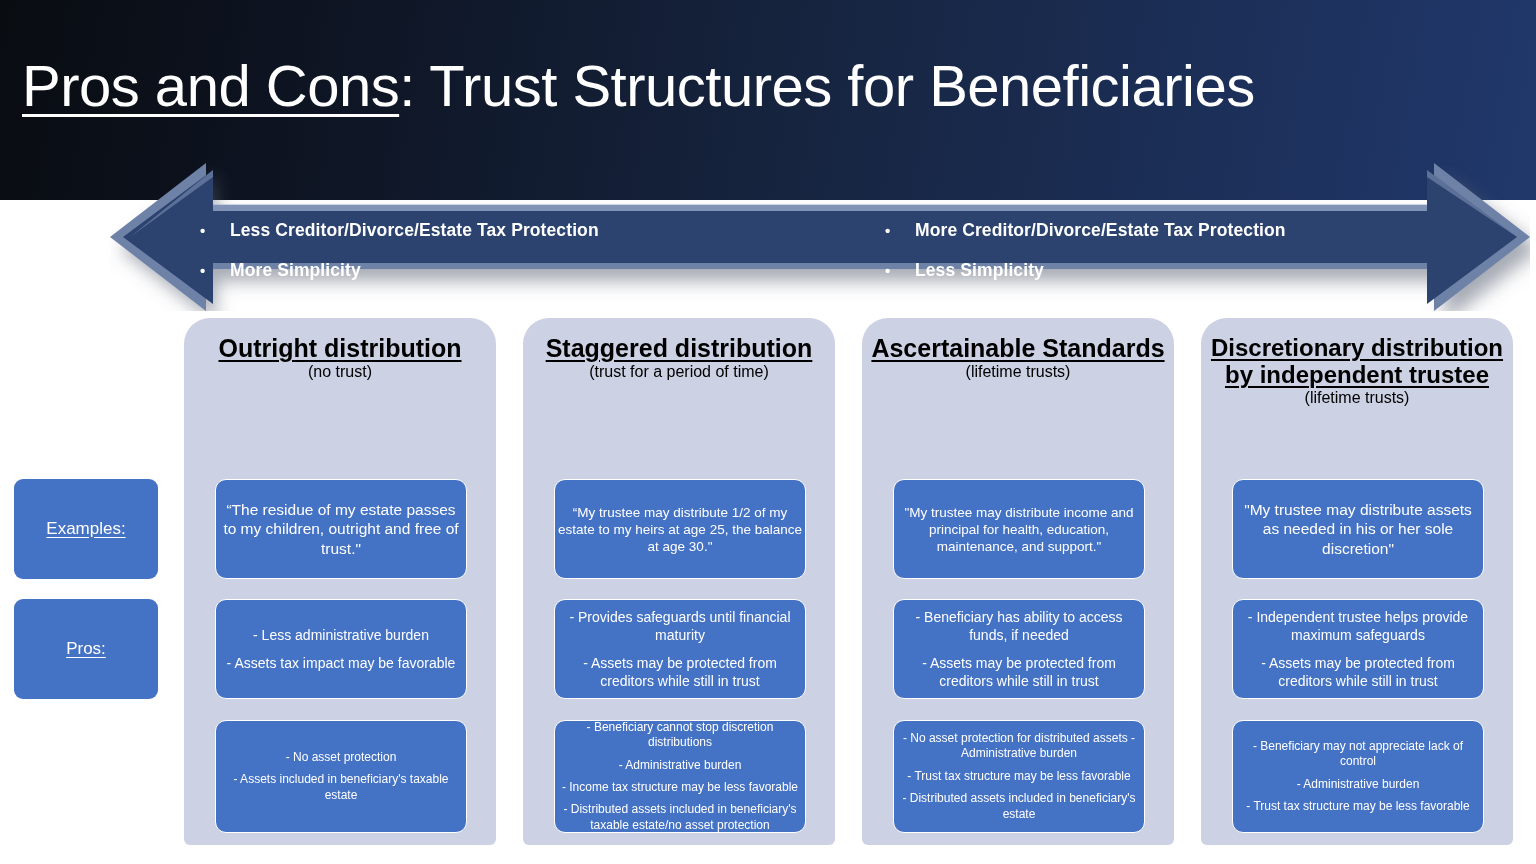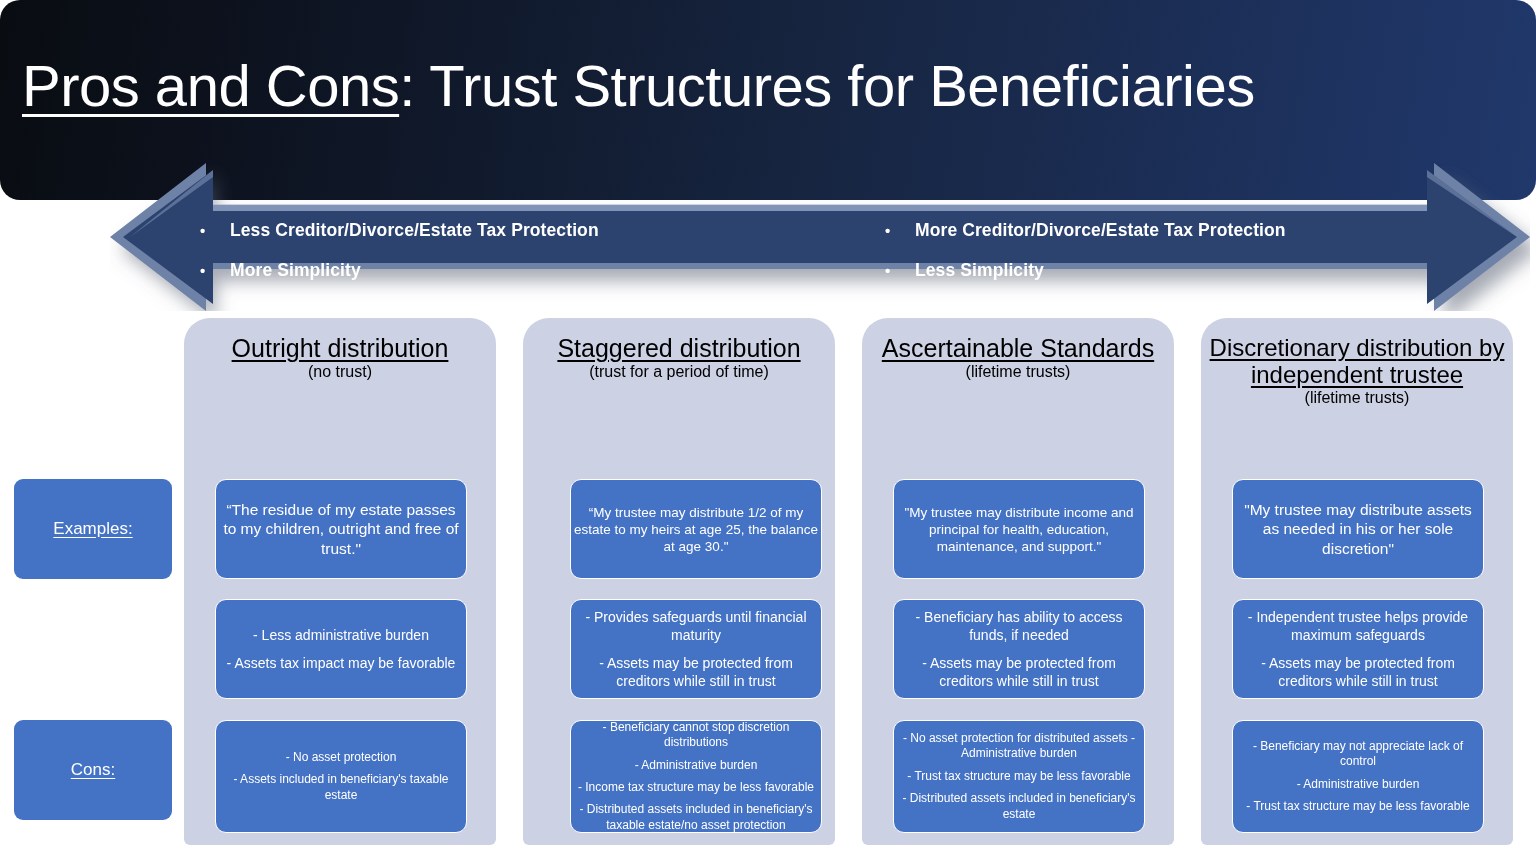--- a/index.html
+++ b/index.html
@@ -14,21 +14,20 @@
     font-family: "Liberation Sans", sans-serif;
     position: relative;
   }
 
   
   #header-band {
     position: absolute;
     left: 0; top: 0;
     width: 1536px; height: 200px;
     background: linear-gradient(100deg, #090c11 0%, #0d1320 18%, #16243f 52%, #1e3361 88%, #20386b 100%);
-    border-radius: 20px;
   }
   #page-title {
     position: absolute;
     left: 22px;
     top: 56px;
     font-size: 58px;
     line-height: 1.05;
     color: #ffffff;
     font-weight: 400;
     letter-spacing: -0.5px;
@@ -98,38 +97,38 @@
     left: 8px;
     right: 8px;
     top: 16px;
     height: 140px;
     text-align: center;
     color: #000000;
   }
   .col-head .title {
     font-size: 25px;
     line-height: 1.14;
-    font-weight: 400;
+    font-weight: 700;
     text-decoration: underline;
     text-underline-offset: 3px;
     text-decoration-thickness: 2px;
     display: inline-block;
   }
   .col-head .sub {
     font-size: 16px;
     line-height: 1.15;
   }
   .col-head.two-line .title { font-size: 25px; }
   .col-head.three-line .title { font-size: 24px; }
 
   
   .row-label {
     position: absolute;
     left: 14px;
-    width: 158px;
+    width: 144px;
     background: #4472c4;
     border-radius: 9px;
     color: #ffffff;
     display: flex;
     align-items: center;
     justify-content: center;
     font-size: 17px;
   }
   .row-label span {
     text-decoration: underline;
@@ -158,21 +157,21 @@
   .cell p + p { margin-top: 9px; }
 
   .cell.r0 { top: 161px; height: 100px; font-size: 15.5px; line-height: 1.26; }
   .cell.r1 { top: 281px; height: 100px; font-size: 14px;   line-height: 1.3; }
   .cell.r2 { top: 402px; height: 113px; font-size: 12px;   line-height: 1.28; }
 
   .cell.r0.small { font-size: 13.5px; }
   .cell.r2 p + p { margin-top: 7px; }
 
   .cell.x0 { left: 215px; width: 252px; }
-  .cell.x1 { left: 554px; width: 252px; margin-left: 16px; }
+  .cell.x1 { left: 554px; width: 252px; }
   .cell.x2 { left: 893px; width: 252px; }
   .cell.x3 { left: 1232px; width: 252px; }
 </style>
 </head>
 <body>
 
 <div id="header-band">
   <div id="page-title">
     <span class="u">Pros and Cons</span><span>: Trust Structures for Beneficiaries</span>
   </div>
@@ -239,22 +238,22 @@
   <div class="column-panel c3">
     <div class="col-head three-line">
       <div class="title">Discretionary distribution by independent trustee</div>
       <div class="sub">(lifetime trusts)</div>
     </div>
   </div>
 
   <div class="row-label" id="row-label-0">
     <span>Examples:</span>
   </div>
-  <div class="row-label" id="row-label-2">
-    <span>Cons:</span>
+  <div class="row-label" id="row-label-1">
+    <span>Pros:</span>
   </div>
 
   <div class="cell r0 x0">
     <p>“The residue of my estate passes to my children, outright and free of trust."</p>
   </div>
   <div class="cell r0 x1 small">
     <p>“My trustee may distribute 1/2 of my estate to my heirs at age 25, the balance at age 30."</p>
   </div>
   <div class="cell r0 x2 small">
     <p>"My trustee may distribute income and principal for health, education, maintenance, and support."</p>

